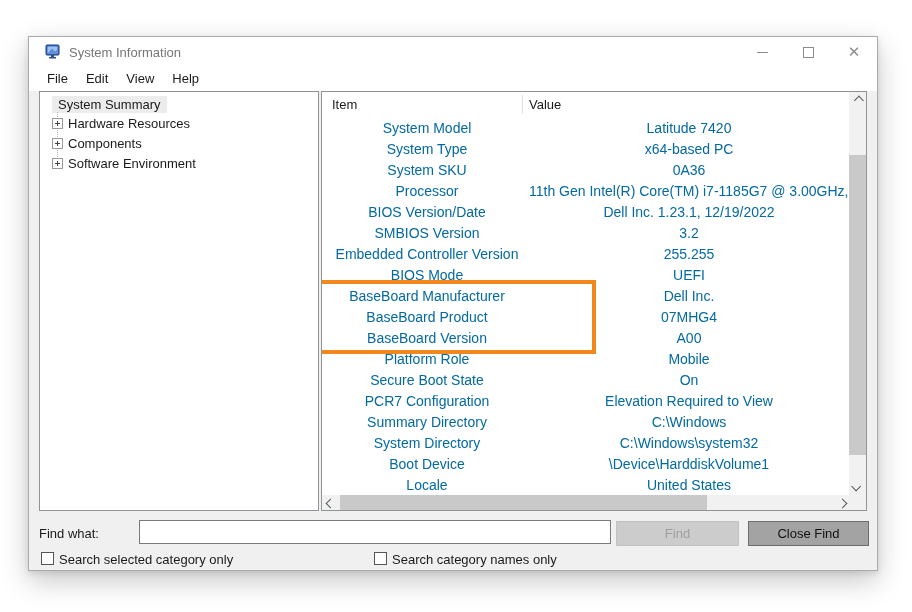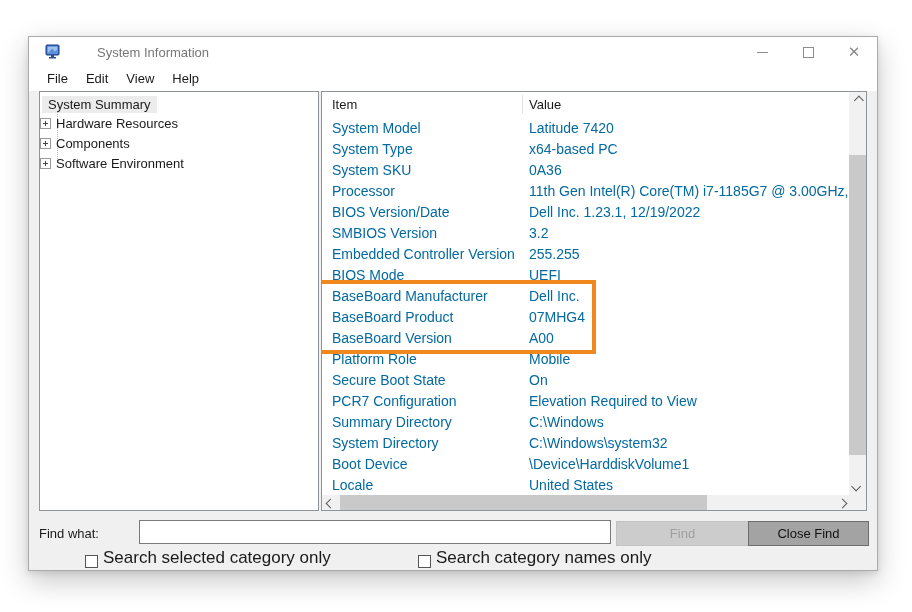--- a/index.html
+++ b/index.html
@@ -9,46 +9,46 @@
     -webkit-font-smoothing:antialiased;overflow:hidden;
   }
   .window{
     position:absolute;left:28px;top:36px;width:850px;height:535px;
     background:#f0f0f0;border:1px solid #ababab;box-sizing:border-box;
     box-shadow:0 10px 26px rgba(0,0,0,.22), 0 2px 6px rgba(0,0,0,.10);
   }
   
   .titlebar{
     position:absolute;left:0;top:0;width:100%;height:30px;background:#ffffff;
-    display:flex;align-items:center;gap:28px;
+    display:flex;align-items:center;
   }
   .app-icon{margin-left:16px;width:16px;height:16px;flex:0 0 auto;}
   .title-text{margin-left:8px;font-size:13px;color:#767676;}
   .win-controls{position:absolute;right:0;top:0;height:30px;display:flex;}
   .win-btn{width:46px;height:30px;display:flex;align-items:center;justify-content:center;color:#8c8c8c;}
   .glyph-min{width:11px;height:0;border-top:1px solid #8c8c8c;}
   .glyph-max{width:9px;height:9px;border:1px solid #8c8c8c;}
   .glyph-close{font-size:15px;line-height:15px;color:#8c8c8c;font-family:"DejaVu Sans",sans-serif;}
   
   .menubar{
     position:absolute;left:0;top:30px;width:100%;height:24px;background:#ffffff;
     display:flex;align-items:center;font-size:13px;color:#1a1a1a;
   }
   .menu-item{padding:0 9px;height:24px;line-height:24px;}
   .menu-item:first-child{margin-left:9px;}
   
   .pane{
     position:absolute;background:#ffffff;border:1px solid #8f9499;box-sizing:border-box;
   }
   #left-pane{left:10px;top:54px;width:280px;height:420px;overflow:hidden;}
-  #right-pane{left:292px;top:54px;width:546px;height:420px;overflow:hidden;}
+  #right-pane{left:292px;top:54px;width:546px;height:420px;overflow:hidden;text-align:center;}
   
   .tree{position:relative;font-size:13px;color:#1a1a1a;padding-top:4px;}
-  .tree-root{padding:1px 6px;display:inline-block;background:#ececec;margin-left:2px;}
-  .tree-row{height:20px;display:flex;align-items:center;position:relative;}
+  .tree-root{padding:1px 6px;display:inline-block;background:#ececec;margin-left:12px;}
+  .tree-row{height:20px;display:flex;align-items:center;margin-left:12px;position:relative;}
   .plusbox{
     width:9px;height:9px;border:1px solid #9a9a9a;background:#fff;position:relative;
     flex:0 0 auto;box-sizing:content-box;
   }
   .plusbox::before{content:"";position:absolute;left:2px;top:4px;width:5px;height:1px;background:#444;}
   .plusbox::after{content:"";position:absolute;left:4px;top:2px;width:1px;height:5px;background:#444;}
   .tree-label{margin-left:5px;white-space:nowrap;}
   .tree-vline{position:absolute;left:17px;top:20px;height:51px;width:0;border-left:1px dotted #b8b8b8;}
   
   .thead{position:absolute;left:0;top:0;width:529px;height:26px;background:#fff;}
@@ -86,23 +86,23 @@
   .find-input{
     position:absolute;left:110px;top:483px;width:472px;height:24px;box-sizing:border-box;
     border:1px solid #7a7a7a;background:#fff;font-size:13px;padding:0 5px;outline:none;
     font-family:"Liberation Sans","DejaVu Sans",sans-serif;
   }
   .btn{
     position:absolute;top:484px;height:25px;box-sizing:border-box;font-size:13px;
     display:flex;align-items:center;justify-content:center;
     font-family:"Liberation Sans","DejaVu Sans",sans-serif;
   }
-  #find-btn{left:587px;width:133px;background:#cccccc;color:#9f9f9f;border:1px solid #c2c2c2;}
+  #find-btn{left:587px;width:123px;background:#cccccc;color:#9f9f9f;border:1px solid #c2c2c2;}
   #close-find-btn{left:719px;width:121px;background:#a3a3a3;color:#111;border:1px solid #6d6d6d;}
-  .cb-row{position:absolute;top:515px;height:16px;display:flex;align-items:flex-end;font-size:17px;color:#1a1a1a;margin-left:44px;}
+  .cb-row{position:absolute;top:515px;height:16px;display:flex;align-items:flex-start;font-size:13px;color:#1a1a1a;}
   #cb1{left:12px;}
   #cb2{left:345px;}
   .checkbox{width:13px;height:13px;border:1px solid #555;background:#fff;box-sizing:border-box;flex:0 0 auto;}
   .cb-label{margin-left:5px;white-space:nowrap;}
 </style>
 </head>
 <body>
 
 <div class="window">
 

